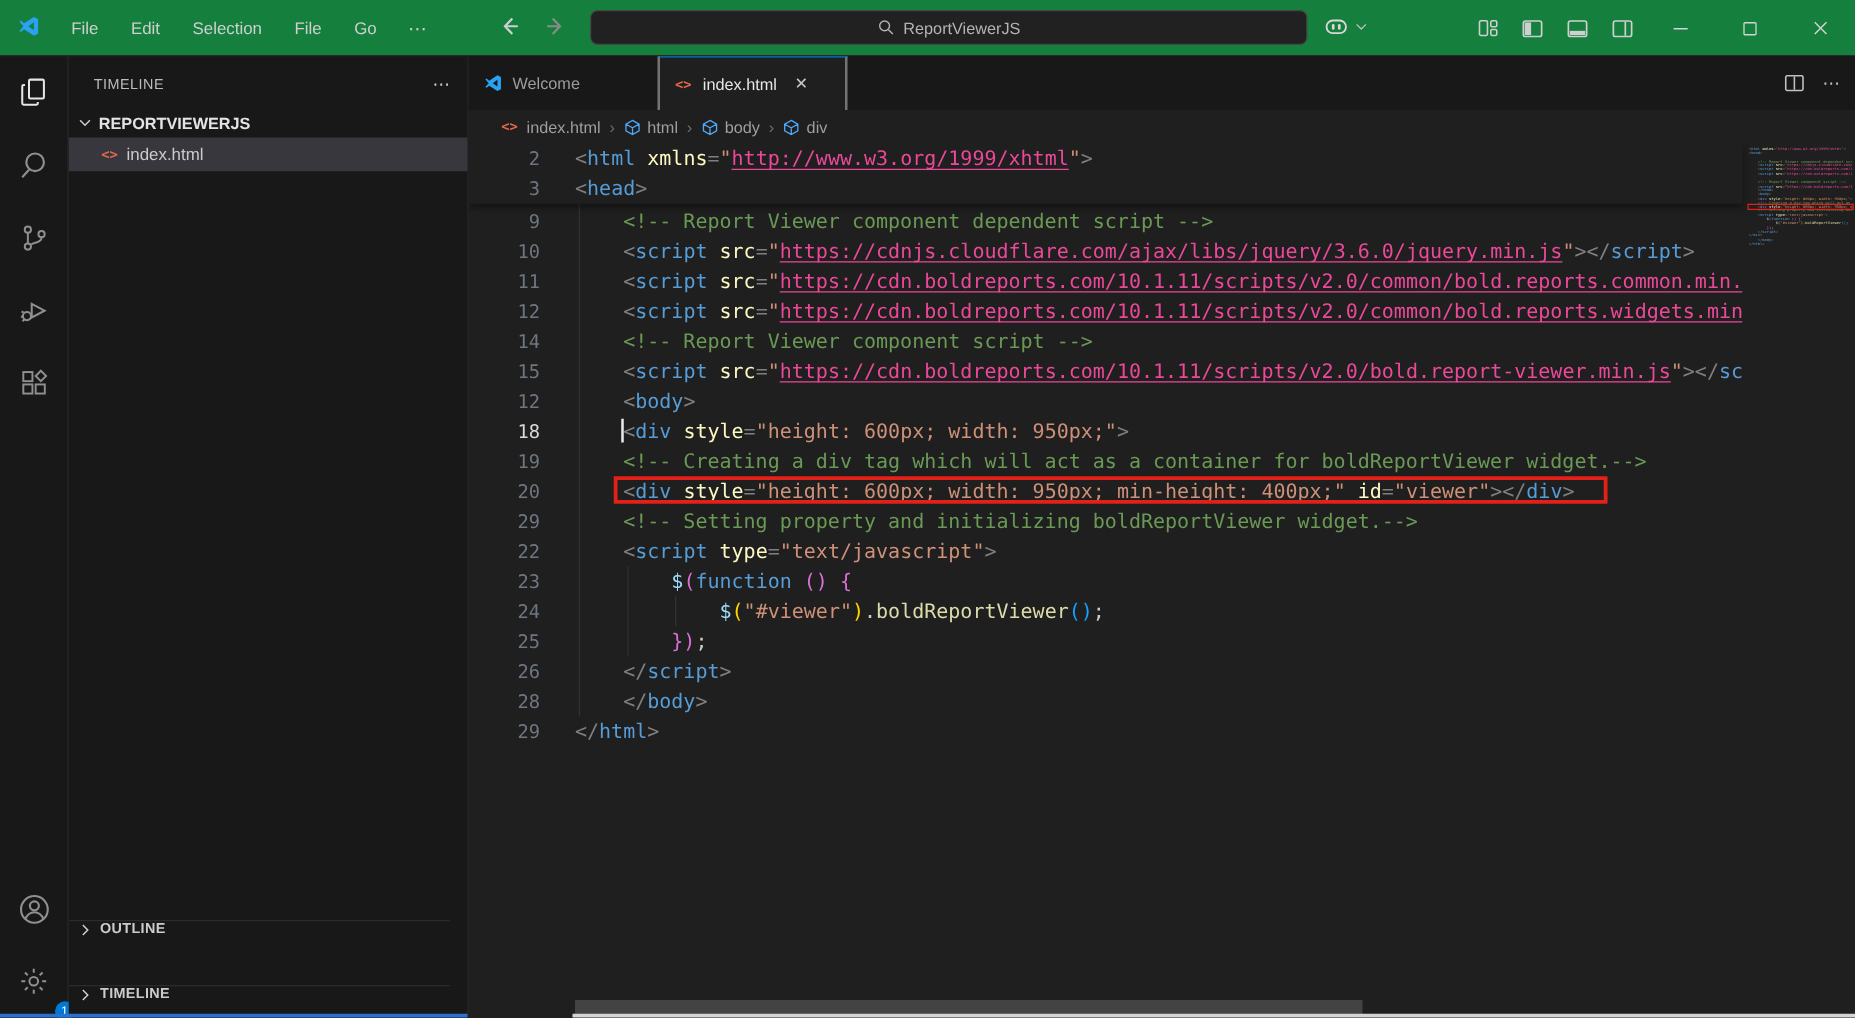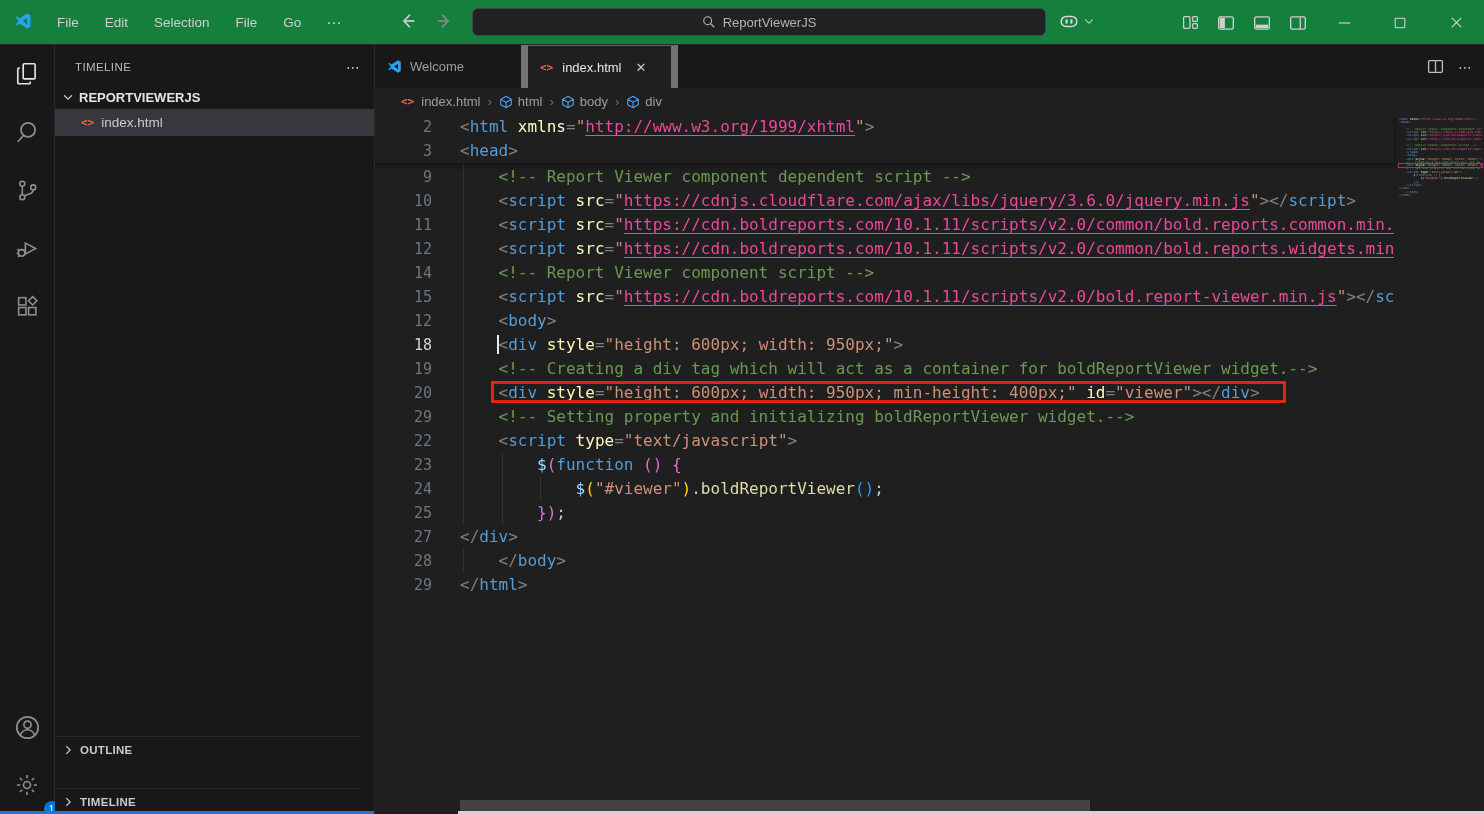--- a/index.html
+++ b/index.html
@@ -36,30 +36,30 @@
 
   .sidebar { width:320px; background:#181818; border-right:1px solid #2a2a2a; position:relative; }
   .sb-header { display:flex; align-items:center; justify-content:space-between; padding:14px 12px 10px 20px; }
   .sb-title { color:#bcbcbc; font-size:11.5px; letter-spacing:.4px; }
   .sb-more { color:#cccccc; font-size:14px; letter-spacing:2px; }
   .tree-folder { display:flex; align-items:center; height:24px; padding-left:6px; color:#e4e4e4; font-size:13px; font-weight:bold; }
   .tree-folder .lbl { margin-left:4px; }
   .tree-file { display:flex; align-items:center; height:27px; padding-left:26px; background:#37373d; color:#cccccc; font-size:13.5px; }
   .file-html-icon { color:#e8684a; font-family:"DejaVu Sans Mono",monospace; font-size:11px; font-weight:bold; margin-right:7px; }
   .sb-section { position:absolute; left:0; right:14px; height:26px; border-top:1px solid #2b2b2b;
-    display:flex; align-items:center; padding-left:6px; color:#cccccc; font-size:11.5px; font-weight:bold; }
+    display:flex; align-items:flex-start; padding-left:6px; color:#cccccc; font-size:11.5px; font-weight:bold; }
   .sb-section .lbl { margin-left:5px; letter-spacing:.3px; }
   .sec-outline { bottom:52px; }
   .sec-timeline { bottom:0; }
 
   
   .editor { flex:1; display:flex; flex-direction:column; background:#1f1f1f; position:relative; }
 
   .tabstrip { height:43px; background:#181818; display:flex; position:relative; }
-  .tab { display:flex; align-items:center; padding:0 12px; font-size:13px; border-right:7px solid #737373; cursor:default; }
+  .tab { display:flex; align-items:center; padding:0 12px; font-size:13px; border-right:2px solid #737373; cursor:default; }
   .tab .tlabel { margin-left:8px; }
   .tab-inactive { color:#9d9d9d; background:#181818; width:153px; }
   .tab-active { color:#e7e7e7; background:#1f1f1f; width:150px; border-top:1.5px solid #0078d4; }
   .tab-close { margin-left:14px; color:#c5c5c5; font-size:13px; }
   .tab-actions { position:absolute; right:10px; top:0; height:43px; display:flex; align-items:center; gap:14px; }
 
   .breadcrumbs { height:27px; display:flex; align-items:center; padding-left:26px; font-size:13px; color:#9f9f9f; background:#1f1f1f; }
   .bc-item { display:flex; align-items:center; }
   .bc-item .blbl { margin-left:5px; }
   .bc-sep { margin:0 7px; color:#6e6e6e; }
@@ -338,21 +338,21 @@
           <div class="crow"><i class="ig" style="left:calc(85px + 0ch + 3px)"></i><span class="ln">15</span><span class="ctext" style="padding-left:4ch"><span class="tk-p">&lt;</span><span class="tk-t">script</span><span class="tk-x"> </span><span class="tk-a">src</span><span class="tk-p">=</span><span class="tk-s">"</span><span class="tk-l">https://cdn.boldreports.com/10.1.11/scripts/v2.0/bold.report-viewer.min.js</span><span class="tk-s">"</span><span class="tk-p">&gt;&lt;/</span><span class="tk-t">script</span></span></div>
           <div class="crow"><i class="ig" style="left:calc(85px + 0ch + 3px)"></i><span class="ln">12</span><span class="ctext" style="padding-left:4ch"><span class="tk-p">&lt;</span><span class="tk-t">body</span><span class="tk-p">&gt;</span></span></div>
           <div class="crow"><i class="ig" style="left:calc(85px + 0ch + 3px)"></i><span class="ln lnact">18</span><span class="ctext" style="padding-left:4ch"><i class="caret" style="left:calc(4ch - 2px)"></i><span class="tk-p">&lt;</span><span class="tk-t">div</span><span class="tk-x"> </span><span class="tk-a">style</span><span class="tk-p">=</span><span class="tk-s">"height: 600px; width: 950px;"</span><span class="tk-p">&gt;</span></span></div>
           <div class="crow"><i class="ig" style="left:calc(85px + 0ch + 3px)"></i><span class="ln">19</span><span class="ctext" style="padding-left:4ch"><span class="tk-c">&lt;!-- Creating a div tag which will act as a container for boldReportViewer widget.--&gt;</span></span></div>
           <div class="crow"><i class="ig" style="left:calc(85px + 0ch + 3px)"></i><span class="ln">20</span><span class="ctext" style="padding-left:4ch"><span class="redbox"><span class="tk-p">&lt;</span><span class="tk-t">div</span><span class="tk-x"> </span><span class="tk-a">style</span><span class="tk-p">=</span><span class="tk-s">"height: 600px; width: 950px; min-height: 400px;"</span><span class="tk-x"> </span><span class="tk-a">id</span><span class="tk-p">=</span><span class="tk-s">"viewer"</span><span class="tk-p">&gt;&lt;/</span><span class="tk-t">div</span><span class="tk-p">&gt;</span></span></span></div>
           <div class="crow"><i class="ig" style="left:calc(85px + 0ch + 3px)"></i><span class="ln">29</span><span class="ctext" style="padding-left:4ch"><span class="tk-c">&lt;!-- Setting property and initializing boldReportViewer widget.--&gt;</span></span></div>
           <div class="crow"><i class="ig" style="left:calc(85px + 0ch + 3px)"></i><span class="ln">22</span><span class="ctext" style="padding-left:4ch"><span class="tk-p">&lt;</span><span class="tk-t">script</span><span class="tk-x"> </span><span class="tk-a">type</span><span class="tk-p">=</span><span class="tk-s">"text/javascript"</span><span class="tk-p">&gt;</span></span></div>
           <div class="crow"><i class="ig" style="left:calc(85px + 0ch + 3px)"></i><i class="ig" style="left:calc(85px + 4ch + 3px)"></i><span class="ln">23</span><span class="ctext" style="padding-left:8ch"><span class="tk-v">$</span><span class="tk-b2">(</span><span class="tk-t">function</span><span class="tk-x"> </span><span class="tk-b2">()</span><span class="tk-x"> </span><span class="tk-b2">{</span></span></div>
           <div class="crow"><i class="ig" style="left:calc(85px + 0ch + 3px)"></i><i class="ig" style="left:calc(85px + 4ch + 3px)"></i><i class="ig" style="left:calc(85px + 8ch + 3px)"></i><span class="ln">24</span><span class="ctext" style="padding-left:12ch"><span class="tk-v">$</span><span class="tk-b1">(</span><span class="tk-s">"#viewer"</span><span class="tk-b1">)</span><span class="tk-x">.</span><span class="tk-f">boldReportViewer</span><span class="tk-b3">()</span><span class="tk-x">;</span></span></div>
           <div class="crow"><i class="ig" style="left:calc(85px + 0ch + 3px)"></i><i class="ig" style="left:calc(85px + 4ch + 3px)"></i><span class="ln">25</span><span class="ctext" style="padding-left:8ch"><span class="tk-b2">})</span><span class="tk-x">;</span></span></div>
-          <div class="crow"><span class="ln">27</span><span class="ctext" style="padding-left:0ch"><span class="tk-p">&lt;/</span><span class="tk-t">div</span><span class="tk-p">&gt;</span></span></div>
+          <div class="crow"><i class="ig" style="left:calc(85px + 0ch + 3px)"></i><span class="ln">26</span><span class="ctext" style="padding-left:4ch"><span class="tk-p">&lt;/</span><span class="tk-t">script</span><span class="tk-p">&gt;</span></span></div>
           <div class="crow"><i class="ig" style="left:calc(85px + 0ch + 3px)"></i><span class="ln">28</span><span class="ctext" style="padding-left:4ch"><span class="tk-p">&lt;/</span><span class="tk-t">body</span><span class="tk-p">&gt;</span></span></div>
           <div class="crow"><span class="ln">29</span><span class="ctext" style="padding-left:0ch"><span class="tk-p">&lt;/</span><span class="tk-t">html</span><span class="tk-p">&gt;</span></span></div>
         </div>
       <div id="sticky">
           <div class="crow"><span class="ln">2</span><span class="ctext" style="padding-left:0ch"><span class="tk-p">&lt;</span><span class="tk-t">html</span><span class="tk-x"> </span><span class="tk-a">xmlns</span><span class="tk-p">=</span><span class="tk-s">"</span><span class="tk-l">http://www.w3.org/1999/xhtml</span><span class="tk-s">"</span><span class="tk-p">&gt;</span></span></div>
           <div class="crow"><span class="ln">3</span><span class="ctext" style="padding-left:0ch"><span class="tk-p">&lt;</span><span class="tk-t">head</span><span class="tk-p">&gt;</span></span></div>
         </div>
       <div class="minimap-col">
         <div id="minimap">
             <div class="mrow"><span style="padding-left:0ch"><span class="tk-p" style="text-decoration:none">&lt;</span><span class="tk-t" style="text-decoration:none">html</span><span class="tk-x" style="text-decoration:none"> </span><span class="tk-a" style="text-decoration:none">xmlns</span><span class="tk-p" style="text-decoration:none">=</span><span class="tk-s" style="text-decoration:none">"</span><span class="tk-l" style="text-decoration:none">http://www.w3.org/1999/xhtml</span><span class="tk-s" style="text-decoration:none">"</span><span class="tk-p" style="text-decoration:none">&gt;</span></span></div>

